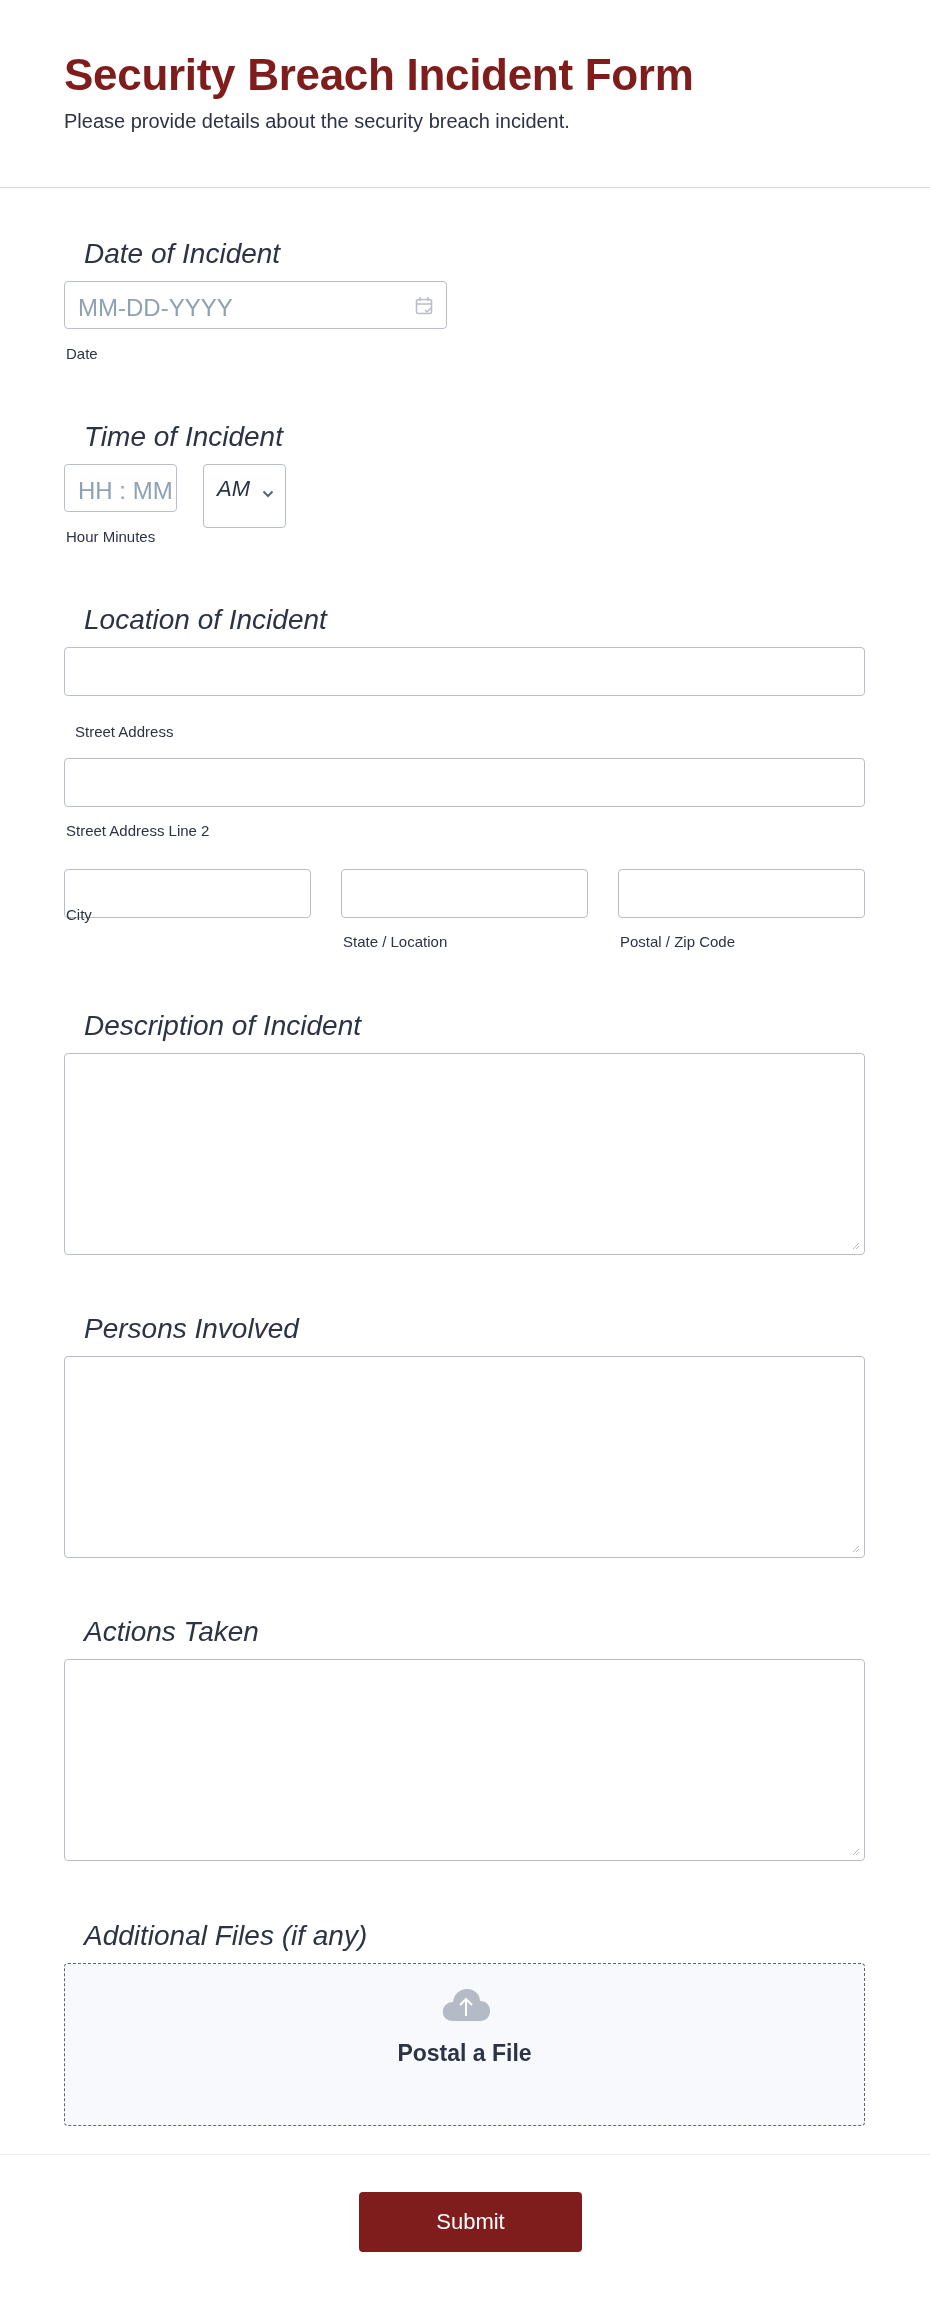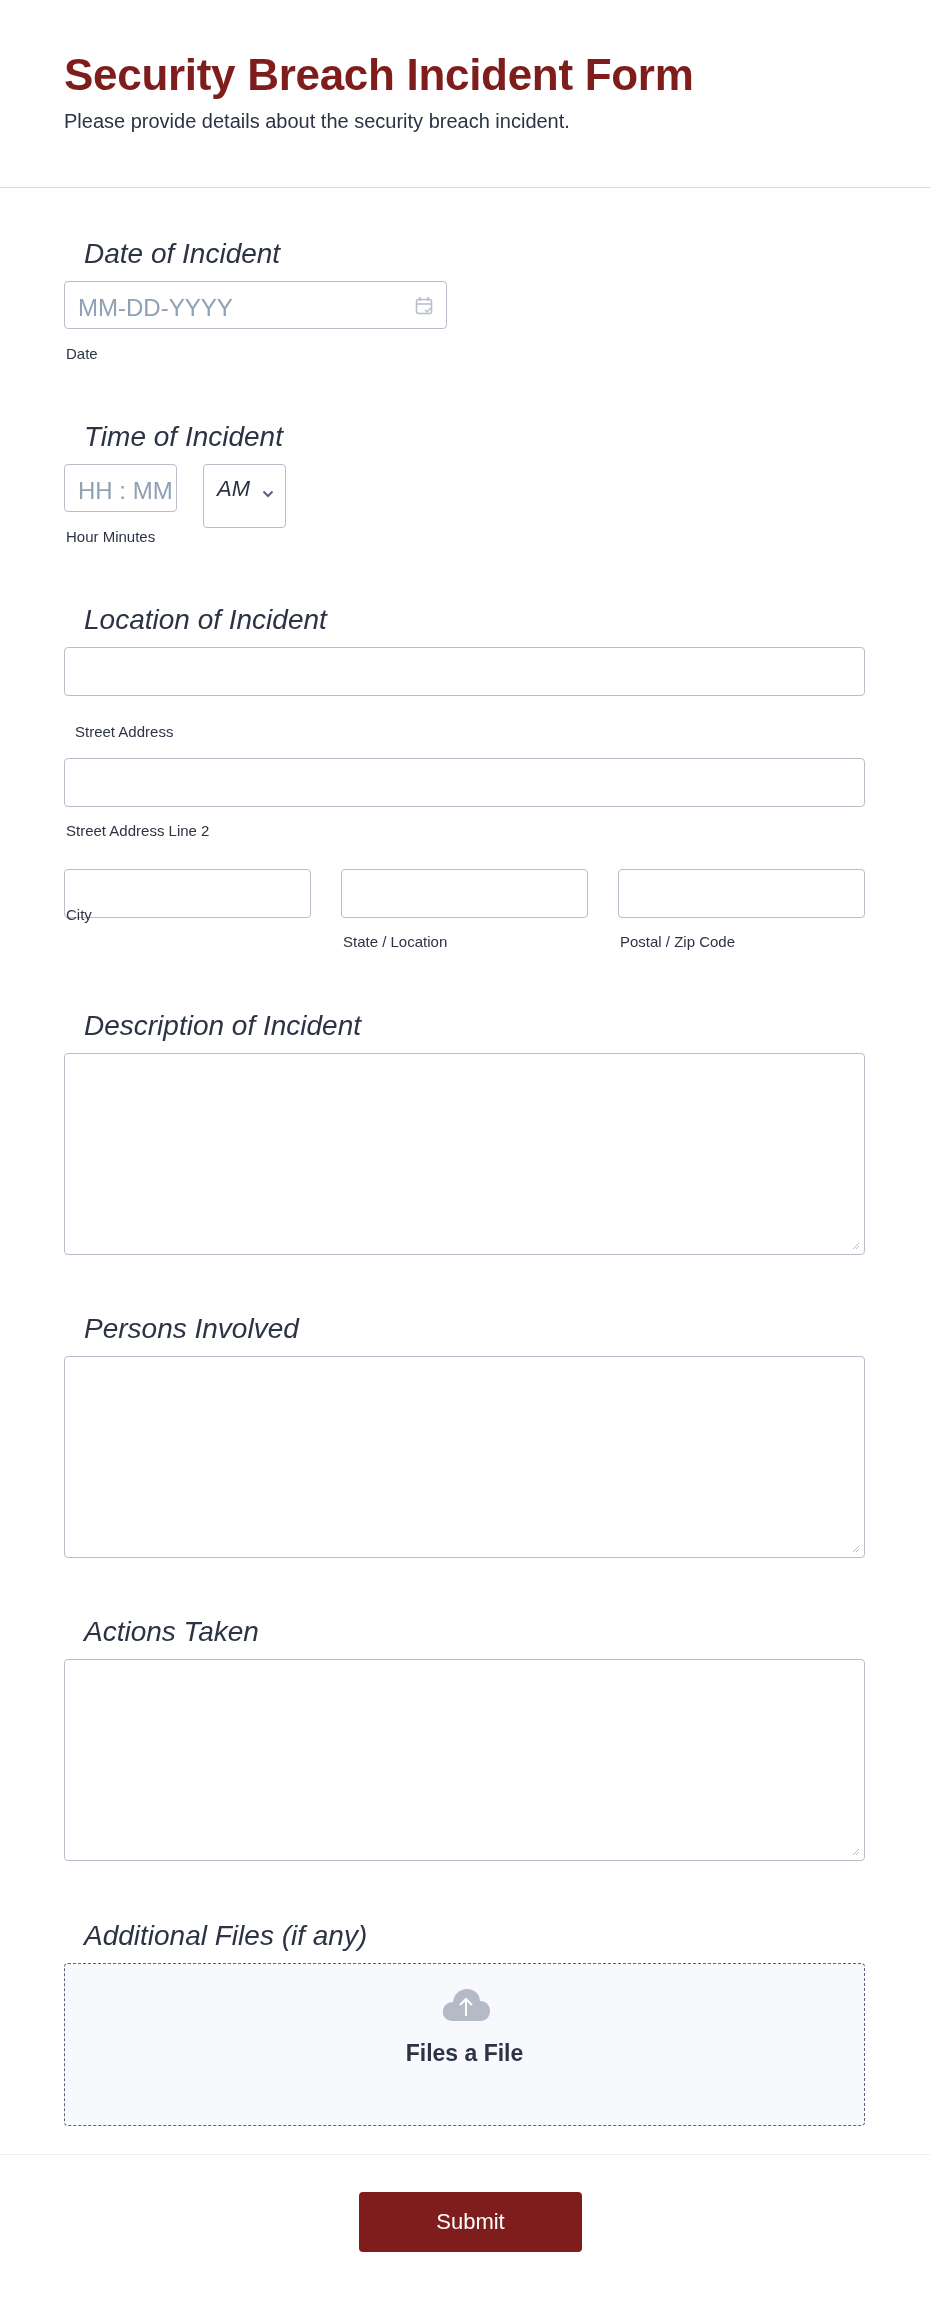--- a/index.html
+++ b/index.html
@@ -94,17 +94,17 @@
 
 <div class="abs label" style="top:1920px;">Additional Files (if any)</div>
 <div class="abs upload">
   <span class="abs" style="left:376px; top:24px;">
     <svg width="50" height="34" viewBox="0 0 50 34">
       <path d="M12 33 C4 33 1 27 2 22 C3 17 7 14 12 14 C13 6 19 1 26 1 C34 1 39 7 39 13 C45 13 49 17 49 23 C49 29 45 33 39 33 Z" fill="#b4bac6"></path>
       <line x1="25" y1="28" x2="25" y2="11" stroke="#fff" stroke-width="2"></line>
       <polyline points="19,17 25,11 31,17" fill="none" stroke="#fff" stroke-width="2"></polyline>
     </svg>
   </span>
-  <div class="abs upload-title">Files a File</div>
+  <div class="abs upload-title">Postal a File</div>
 </div>
 
 <div class="abs foot-divider"></div>
 <button class="abs submit">Submit</button>
 
 </body></html>

